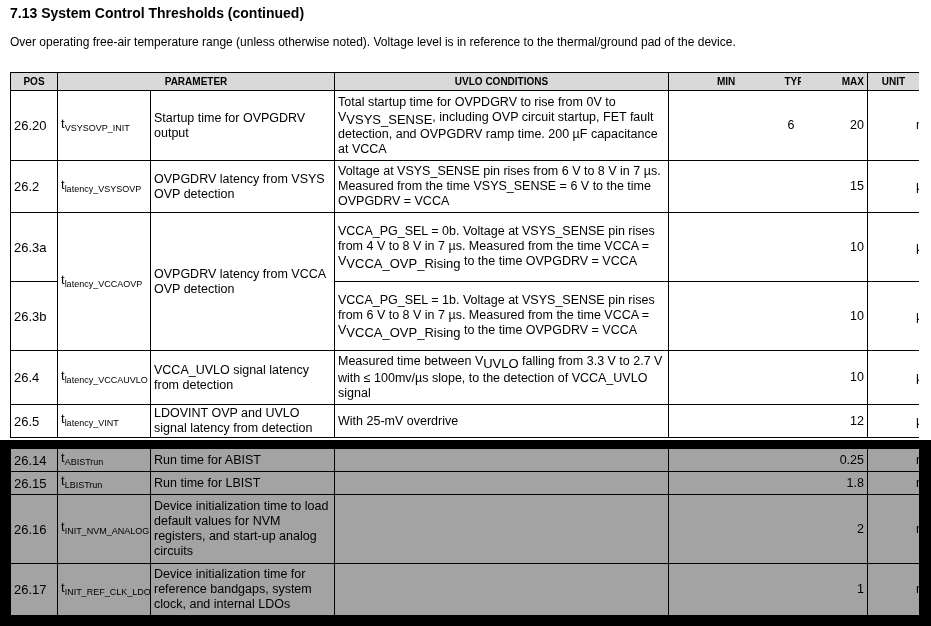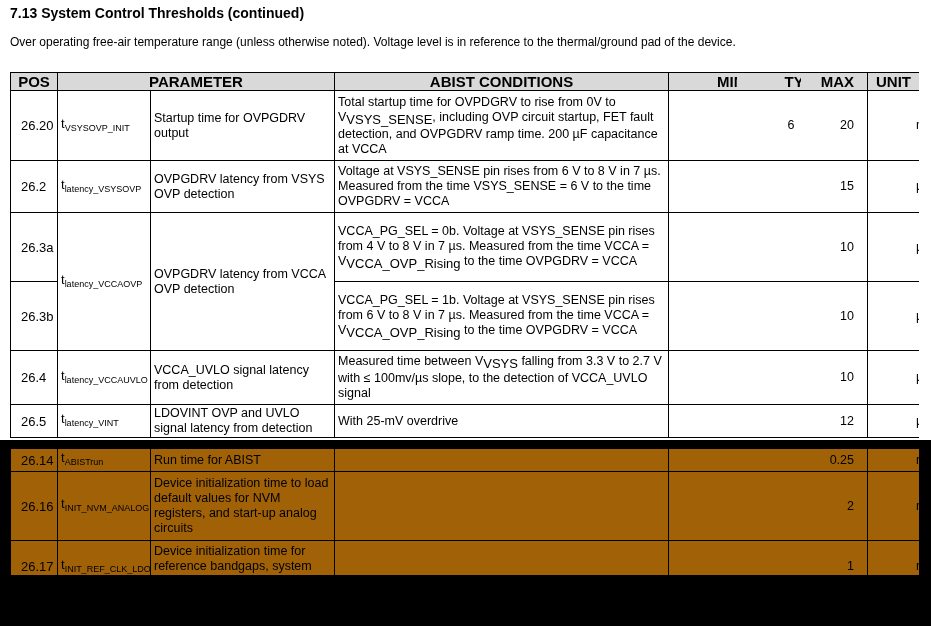--- a/index.html
+++ b/index.html
@@ -2,32 +2,32 @@
 <html><head>
 <meta charset="utf-8">
 <style>
   html, body { margin:0; padding:0; background:#ffffff; }
   body { width:931px; height:626px; position:relative; overflow:hidden;
          font-family:"Liberation Sans", sans-serif; color:#000; }
   .title { position:absolute; left:10px; top:0px; font-size:14px; font-weight:bold; line-height:26px; white-space:nowrap; }
   .intro { position:absolute; left:10px; top:32px; width:915px; font-size:12px; line-height:20px; }
   table { border-collapse:collapse; table-layout:fixed; font-size:12.5px; line-height:15px; }
   td, th { border:1.5px solid #000; padding:1px 3px; vertical-align:middle; overflow:hidden; }
-  th { background:#d9d9d9; font-weight:bold; font-size:15px; height:17px; padding:0 3px; }
+  th { background:#d9d9d9; font-weight:bold; font-size:10px; height:17px; padding:0 3px; }
   .t1wrap { position:absolute; left:10px; top:72px; width:909px; height:368px; overflow:hidden; }
-  .num { text-align:right; padding-right:13px; }
+  .num { text-align:right; padding-right:3px; }
   .ctr { text-align:center;padding-left:48px; }
-  .pos { padding-left:10px; font-size:13px; }
+  .pos { padding-left:3px; font-size:13px; }
   .sym { font-size:13px; }
   .sym sub { font-size:9px; vertical-align:-3px; }
   .cond sub { font-size:13px; vertical-align:-3px; }
   .nb-left { border-right:none; }
   .nb-right { border-left:none; }
   .frame { position:absolute; left:0; top:440px; width:931px; height:186px; background:#000; }
-  .t2wrap { position:absolute; left:10px; top:449px; width:909px; height:126px; overflow:hidden; background:#a16207; }
+  .t2wrap { position:absolute; left:10px; top:449px; width:909px; height:166px; overflow:hidden; background:#a3a3a3; }
   .t2wrap table td { border-top:1.5px solid #000; }
 </style>
 </head>
 <body>
 
 <div class="title">7.13 System Control Thresholds (continued)</div>
 <div class="intro">Over operating free-air temperature range (unless otherwise noted). Voltage level is in reference to the thermal/ground pad of the device.</div>
 
 <div class="t1wrap">
 <table style="width:909px;">
@@ -38,21 +38,21 @@
         <col style="width:334px">
     <col style="width:68px">
         <col style="width:64px">
         <col style="width:67px">
         <col style="width:52px">
   </colgroup>
   <tbody>
         <tr>
     <th>POS</th>
     <th colspan="2">PARAMETER</th>
-    <th>ABIST CONDITIONS</th>
+    <th>UVLO CONDITIONS</th>
     <th class="ctr nb-left">MIN</th>
     <th class="ctr nb-left nb-right">TYP</th>
     <th class="num nb-right">MAX</th>
     <th>UNIT</th>
   </tr>
 
   <tr style="height:70px">
     <td class="pos">26.20</td>
     <td class="sym"><span>t</span><sub>VSYSOVP_INIT</sub></td>
     <td>Startup time for OVPGDRV output</td>
@@ -91,21 +91,21 @@
     <td class="ctr nb-left"></td>
     <td class="num nb-left nb-right"></td>
     <td class="num nb-right">10</td>
     <td class="ctr">µs</td>
   </tr>
 
   <tr style="height:54px">
     <td class="pos">26.4</td>
     <td class="sym"><span>t</span><sub>latency_VCCAUVLO</sub></td>
     <td>VCCA_UVLO signal latency from detection</td>
-    <td class="cond"><span>Measured time between V</span><sub>VSYS</sub><span> falling from 3.3 V to 2.7 V with ≤ 100mv/µs slope, to the detection of VCCA_UVLO signal</span></td>
+    <td class="cond"><span>Measured time between V</span><sub>UVLO</sub><span> falling from 3.3 V to 2.7 V with ≤ 100mv/µs slope, to the detection of VCCA_UVLO signal</span></td>
     <td class="ctr nb-left"></td>
     <td class="num nb-left nb-right"></td>
     <td class="num nb-right">10</td>
     <td class="ctr">µs</td>
   </tr>
 
   <tr style="height:32px">
     <td class="pos">26.5</td>
     <td class="sym"><span>t</span><sub>latency_VINT</sub></td>
     <td>LDOVINT OVP and UVLO signal latency from detection</td>
@@ -139,20 +139,30 @@
     <td class="pos">26.14</td>
     <td class="sym"><span>t</span><sub>ABISTrun</sub></td>
     <td>Run time for ABIST</td>
     <td></td>
     <td class="ctr nb-left"></td>
     <td class="num nb-left nb-right"></td>
     <td class="num nb-right">0.25</td>
     <td class="ctr">ms</td>
   </tr>
 
+  <tr style="height:23px">
+    <td class="pos">26.15</td>
+    <td class="sym"><span>t</span><sub>LBISTrun</sub></td>
+    <td>Run time for LBIST</td>
+    <td></td>
+    <td class="ctr nb-left"></td>
+    <td class="num nb-left nb-right"></td>
+    <td class="num nb-right">1.8</td>
+    <td class="ctr">ms</td>
+  </tr>
 
   <tr style="height:69px">
     <td class="pos">26.16</td>
     <td class="sym"><span>t</span><sub>INIT_NVM_ANALOG</sub></td>
     <td>Device initialization time to load default values for NVM registers, and start-up analog circuits</td>
     <td></td>
     <td class="ctr nb-left"></td>
     <td class="num nb-left nb-right"></td>
     <td class="num nb-right">2</td>
     <td class="ctr">ms</td>

